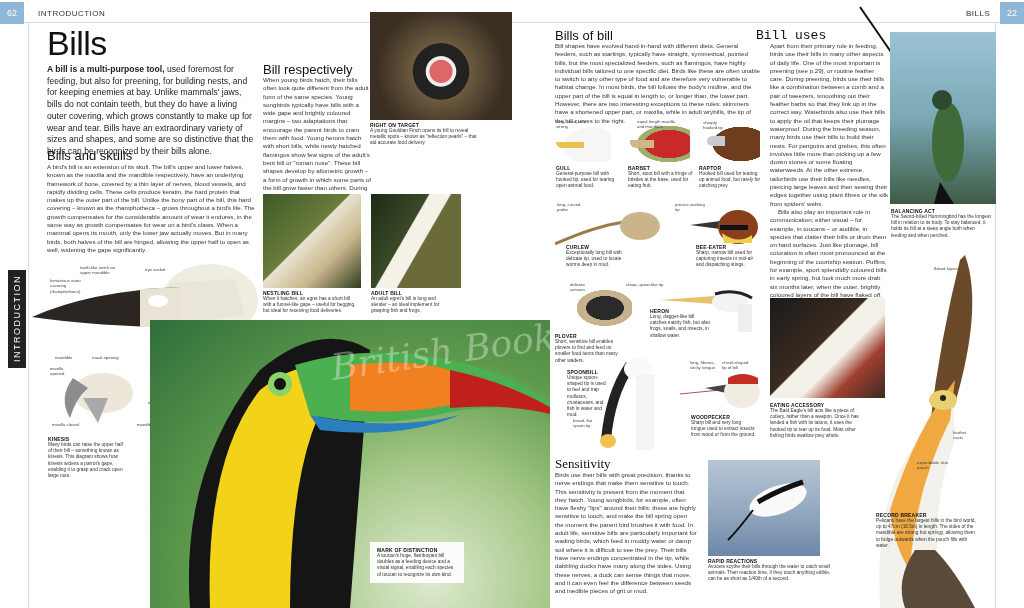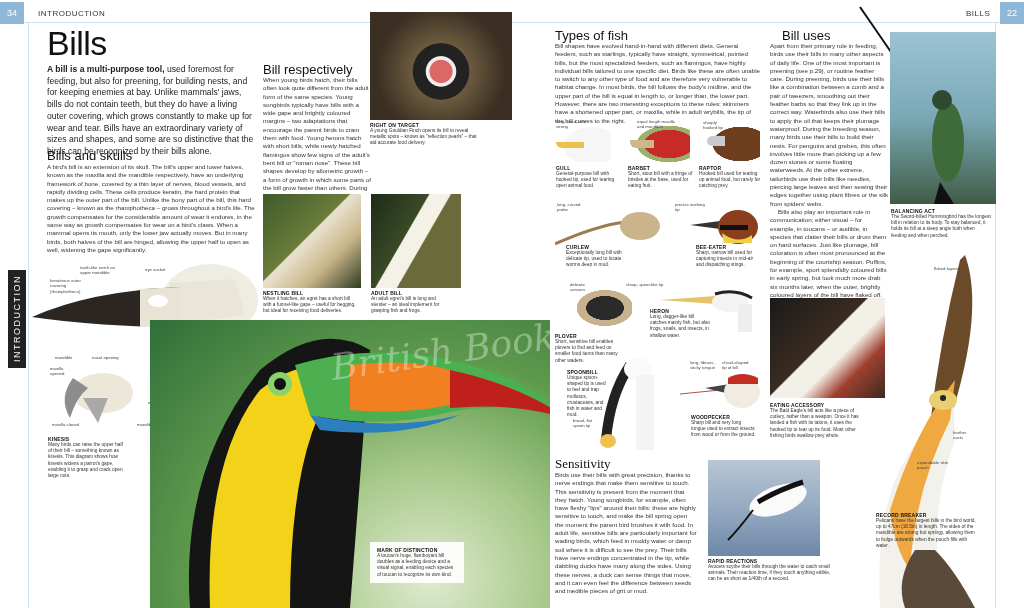--- a/index.html
+++ b/index.html
@@ -17,21 +17,21 @@
   .cap-t{font-size:5px;font-weight:bold;color:#111;text-transform:uppercase;letter-spacing:.2px;}
   .cap{font-size:4.8px;line-height:6.2px;color:#333;}
   .lbl{font-size:4.3px;line-height:5.3px;color:#444;}
   .side-tab{background:#222;color:#fff;font-size:9px;letter-spacing:1.5px;writing-mode:vertical-rl;transform:rotate(180deg);text-align:center;}
   .photo{overflow:hidden;}
   .capbox{background:rgba(255,255,255,.93);padding:5px 7px;}
 </style>
 </head>
 <body>
 
-<div class="abs pagenum" style="left:0;top:2px;width:24px;">34</div>
+<div class="abs pagenum" style="left:0;top:2px;width:24px;">62</div>
 <div class="abs runhead" style="left:38px;top:9px;">INTRODUCTION</div>
 <div class="abs rule" style="left:24px;top:22px;width:488px;"></div>
 <div class="abs vrule" style="left:28px;top:22px;height:586px;"></div>
 
 <div class="abs side-tab" style="left:8px;top:270px;width:18px;height:98px;line-height:18px;">INTRODUCTION</div>
 
 <div class="abs title" style="left:47px;top:24px;">Bills</div>
 
 <div class="abs intro" style="left:47px;top:64px;width:208px;">
   <b>A bill is a multi-purpose tool,</b><span> used foremost for feeding, but also for preening, for building nests, and for keeping enemies at bay. Unlike mammals' jaws, bills do not contain teeth, but they do have a living outer covering, which grows constantly to make up for wear and tear. Bills have an extraordinary variety of sizes and shapes, and some are so distinctive that the birds can be recognized by their bills alone.</span>
@@ -115,21 +115,21 @@
 <div class="abs capbox" style="left:370px;top:542px;width:80px;">
   <div class="cap-t">MARK OF DISTINCTION</div>
   <div class="cap">A toucan's huge, flamboyant bill doubles as a feeding device and a visual signal, enabling each species of toucan to recognize its own kind.</div>
 </div>
 
 <div class="abs rule" style="left:512px;top:22px;width:488px;"></div>
 <div class="abs runhead" style="left:966px;top:9px;">BILLS</div>
 <div class="abs pagenum" style="left:1000px;top:2px;width:24px;">22</div>
 <div class="abs vrule" style="left:995px;top:22px;height:586px;"></div>
 
-<div class="abs h2" style="left:555px;top:28px;">Types of fish</div>
+<div class="abs h2" style="left:555px;top:28px;">Bills of bill</div>
 <div class="abs body" style="left:555px;top:42px;width:205px;">Bill shapes have evolved hand-in-hand with different diets. General feeders, such as starlings, typically have straight, symmetrical, pointed bills, but the most specialized feeders, such as flamingos, have highly individual bills tailored to one specific diet. Birds like these are often unable to switch to any other type of food and are therefore very vulnerable to habitat change. In most birds, the bill follows the body's midline, and the upper part of the bill is equal in length to, or longer than, the lower part. However, there are two interesting exceptions to these rules: skimmers have a shortened upper part, or maxilla, while in adult wrybills, the tip of the bill curves to the right.</div>
 
 <div class="abs" style="left:556px;top:122px;width:55px;height:40px;background:radial-gradient(ellipse at 65% 60%,#f6f6f6 0 55%,transparent 56%);">
   <div style="position:absolute;left:0;top:20px;width:28px;height:6px;background:#e8c24a;border-radius:0 0 0 8px;"></div>
 </div>
 <div class="abs" style="left:630px;top:122px;width:60px;height:40px;background:radial-gradient(ellipse at 65% 55%,#c82a2a 0 45%,#9bb06a 46% 58%,transparent 59%);">
   <div style="position:absolute;left:0;top:18px;width:24px;height:8px;background:#cdb68a;border-radius:0 0 0 6px;"></div>
 </div>
 <div class="abs" style="left:705px;top:122px;width:55px;height:40px;background:radial-gradient(ellipse at 65% 55%,#6d3d1d 0 55%,transparent 56%);">
   <div style="position:absolute;left:2px;top:14px;width:18px;height:10px;background:#c7cbd0;border-radius:10px 0 0 10px;"></div>
@@ -215,21 +215,21 @@
 </div>
 <div class="abs" style="left:567px;top:369px;width:40px;">
   <div class="cap-t">SPOONBILL</div>
   <div class="cap">Unique spoon-shaped tip is used to feel and trap molluscs, crustaceans, and fish in water and mud.</div>
 </div>
 <div class="abs" style="left:691px;top:414px;width:65px;">
   <div class="cap-t">WOODPECKER</div>
   <div class="cap">Sharp bill and very long tongue used to extract insects from wood or from the ground.</div>
 </div>
 
-<div class="abs h2" style="left:782px;top:28px;">Bill uses</div>
+<div class="abs h2" style="left:756px;top:28px;font-family:Liberation Mono, monospace;">Bill uses</div>
 <div class="abs body" style="left:770px;top:42px;width:118px;">
   <span>Apart from their primary role in feeding, birds use their bills in many other aspects of daily life. One of the most important is preening (see p.29), or routine feather care. During preening, birds use their bills like a combination between a comb and a pair of tweezers, smoothing out their feather barbs so that they link up in the correct way. Waterbirds also use their bills to apply the oil that keeps their plumage waterproof. During the breeding season, many birds use their bills to build their nests. For penguins and grebes, this often involves little more than picking up a few dozen stones or some floating waterweeds. At the other extreme, tailorbirds use their bills like needles, piercing large leaves and then sewing their edges together using plant fibres or the silk from spiders' webs.</span>
   <span style="display:block;text-indent:8px;">Bills also play an important role in communication; either visual – for example, in toucans – or audible, in species that clatter their bills or drum them on hard surfaces. Just like plumage, bill coloration is often most pronounced at the beginning of the courtship season. Puffins, for example, sport splendidly coloured bills in early spring, but look much more drab six months later, when the outer, brightly coloured layers of the bill have flaked off. During courtship, some pairs of birds may caress each others' bills or feed each other, to help form and strengthen their relationship.</span>
 </div>
 
 <div class="abs" style="left:858px;top:5px;width:80px;height:110px;">
   <svg width="80" height="110">
       <line x1="2" y1="2" x2="75" y2="108" stroke="#111" stroke-width="2"></line>
     </svg>
 </div>

